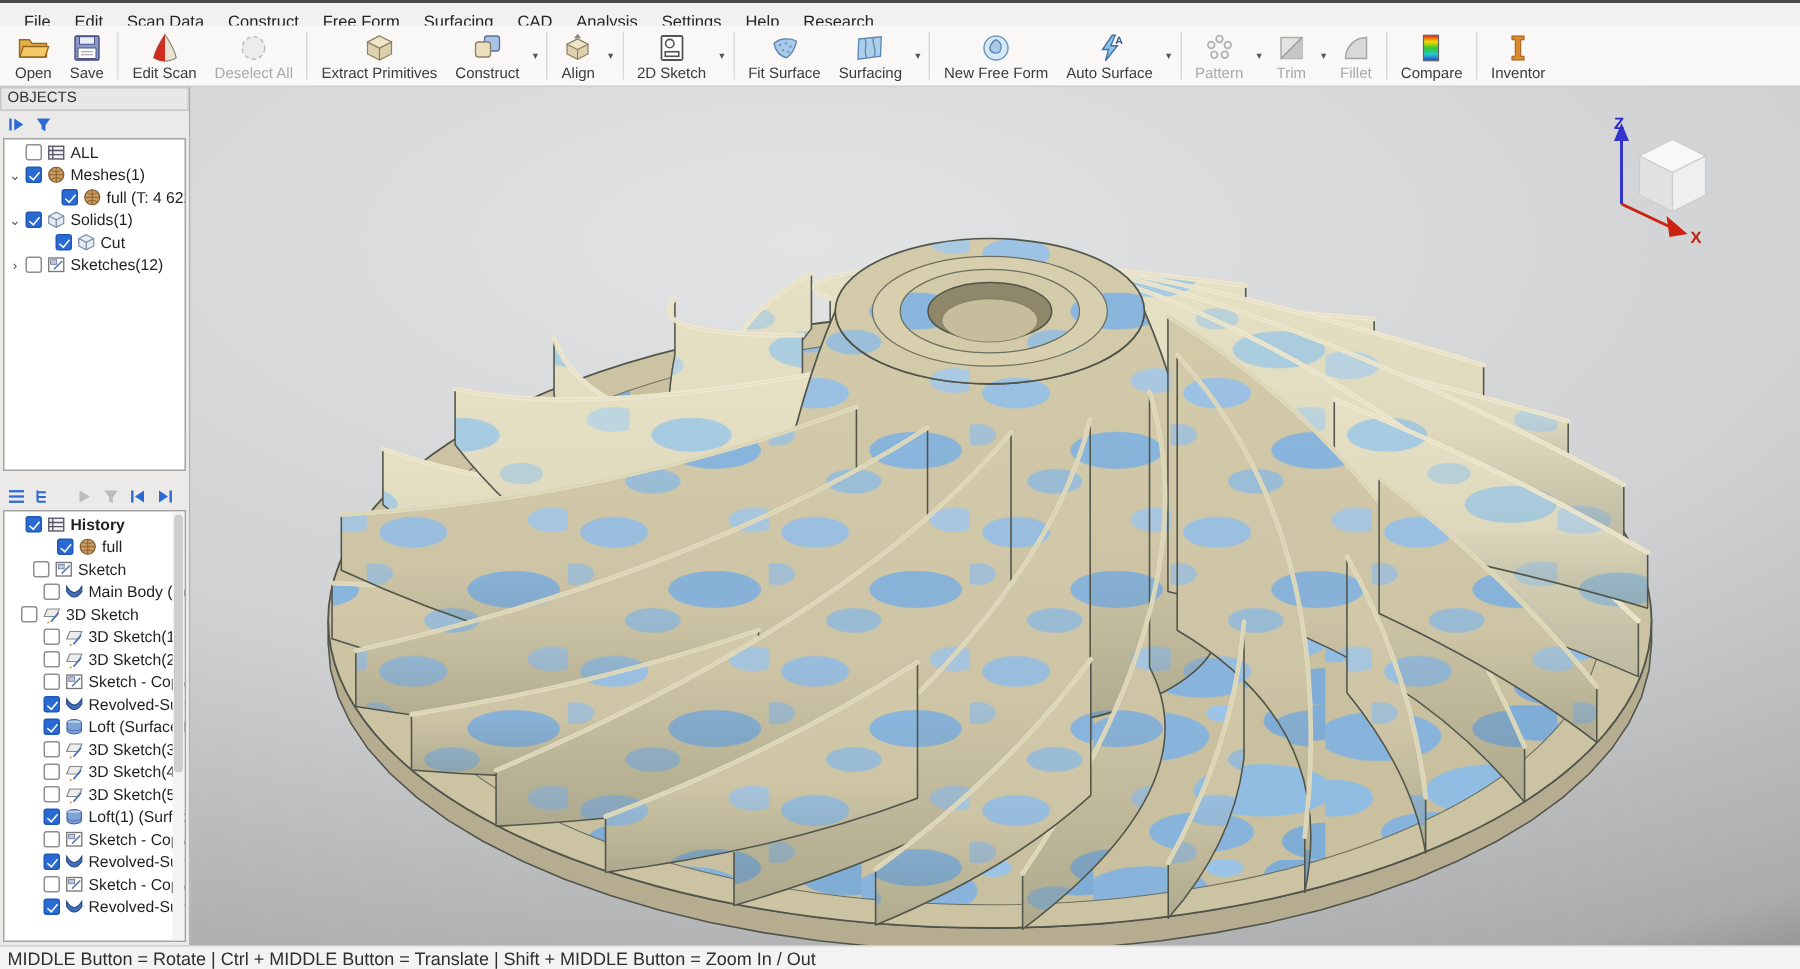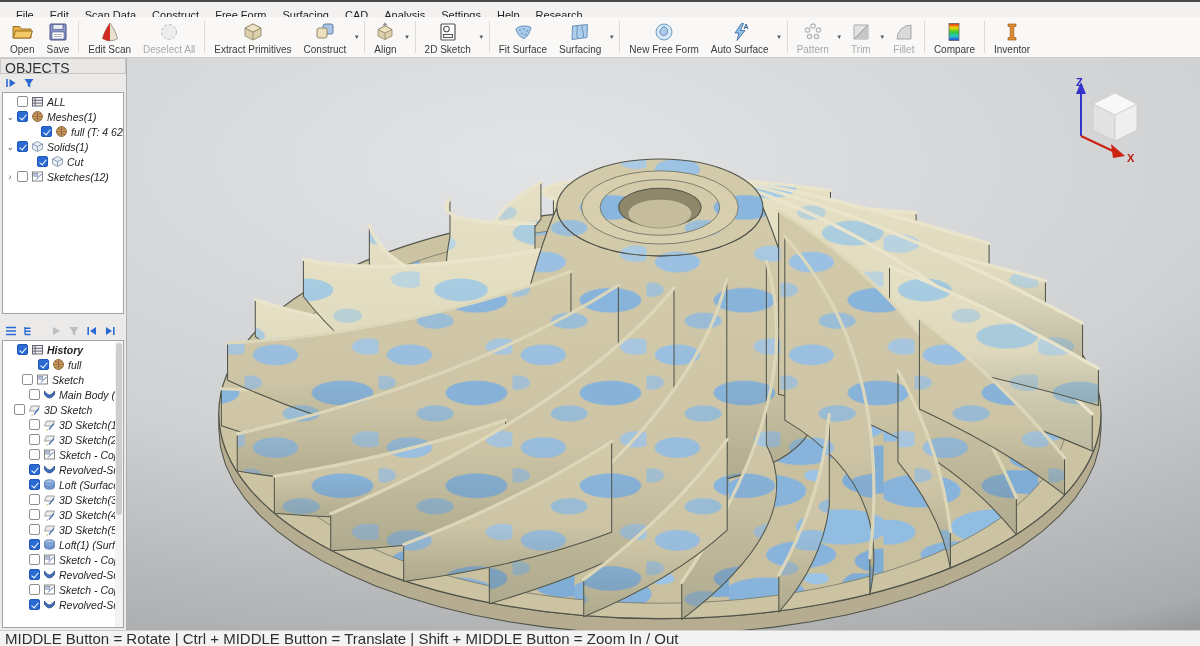--- a/index.html
+++ b/index.html
@@ -26,34 +26,34 @@
   .tb-icon svg { width:22px; height:22px; display:block; }
   .tb-label { font-size:10px; color:#3b3b3b; white-space:nowrap; }
   .tb-item.disabled .tb-label { color:#a9a9a9; }
   .tb-drop { width:9px; font-size:7px; color:#555; text-align:center; }
   .tb-sep { width:1px; background:#dddbd9; margin:4px 3px; }
 
   .main { flex:1; display:flex; min-height:0; }
   .sidepanel { width:127px; background:#eceae9; border-right:1px solid #b0aeac;
     display:flex; flex-direction:column; }
   .panel-header { height:16px; background:#e9e7e5; border:1px solid #c9c7c5;
-    font-size:14px; color:#333; padding:1px 0 0 4px; }
+    font-size:10px; color:#333; padding:1px 0 0 4px; }
   .mini-toolbar { height:18px; display:flex; align-items:center; gap:3px; padding:0 3px; }
   .mini-btn { width:15px; height:15px; display:flex; align-items:center; justify-content:center; }
   .mini-btn svg { width:14px; height:14px; display:block; }
   .mini-gap { width:6px; }
 
   .tree-box { background:#fff; border:1px solid #a5a3a1; margin:0 2px; overflow:hidden;
     position:relative; padding-top:1px; }
   #objects-tree { height:222px; }
   .panel-gap { height:8px; }
   #history-tree { flex:1; margin-bottom:2px; }
 
   .tree-row { height:15px; display:flex; align-items:center; gap:3px; font-size:10.5px;
-    color:#1f1f1f; white-space:nowrap; overflow:hidden;font-style:italic; }
+    color:#1f1f1f; white-space:nowrap; overflow:hidden; }
   .tree-row .expander { width:8px; flex:none; font-size:9px; color:#555; text-align:center; line-height:8px; }
   .tree-row.bold .lbl { font-weight:bold; }
   .cb { width:11px; height:11px; border:1px solid #8f8f8f; background:#fff; border-radius:2px;
     flex:none; position:relative; }
   .cb.on { background:#2a6bd3; border-color:#2059b5; }
   .cb.on::after { content:""; position:absolute; left:3px; top:1px; width:3px; height:6px;
     border:solid #fff; border-width:0 1.6px 1.6px 0; transform:rotate(40deg); }
   .node-icon { width:13px; height:13px; flex:none; }
   .node-icon svg { width:13px; height:13px; display:block; }
 
@@ -61,21 +61,21 @@
   .vscroll .thumb { position:absolute; left:1px; right:1px; top:2px; height:60%;
     background:#cecece; border-radius:3px; }
 
   .viewport { flex:1; position:relative; overflow:hidden;
     background:radial-gradient(ellipse 120% 95% at 38% 18%, #e2e3e5 0%, #cfd1d3 55%, #a9abad 95%, #97999b 100%); }
   #impeller-svg { position:absolute; left:0; top:0; width:100%; height:100%; }
   .navcube { position:absolute; right:55px; top:16px; width:92px; height:88px; }
   .navcube text { font-size:11px; font-weight:bold; }
 
   .statusbar { height:16px; background:#f3f3f3; border-top:1px solid #cfcfcf;
-    font-size:15px; color:#2e2e2e; display:flex; align-items:center; padding-left:5px; }
+    font-size:12px; color:#2e2e2e; display:flex; align-items:center; padding-left:5px; }
 </style>
 </head>
 <body>
 
 <div class="app">
   <div class="top-edge"></div>
 
 
   <div class="menubar" id="menubar">
       <div class="menu-item">File</div>

